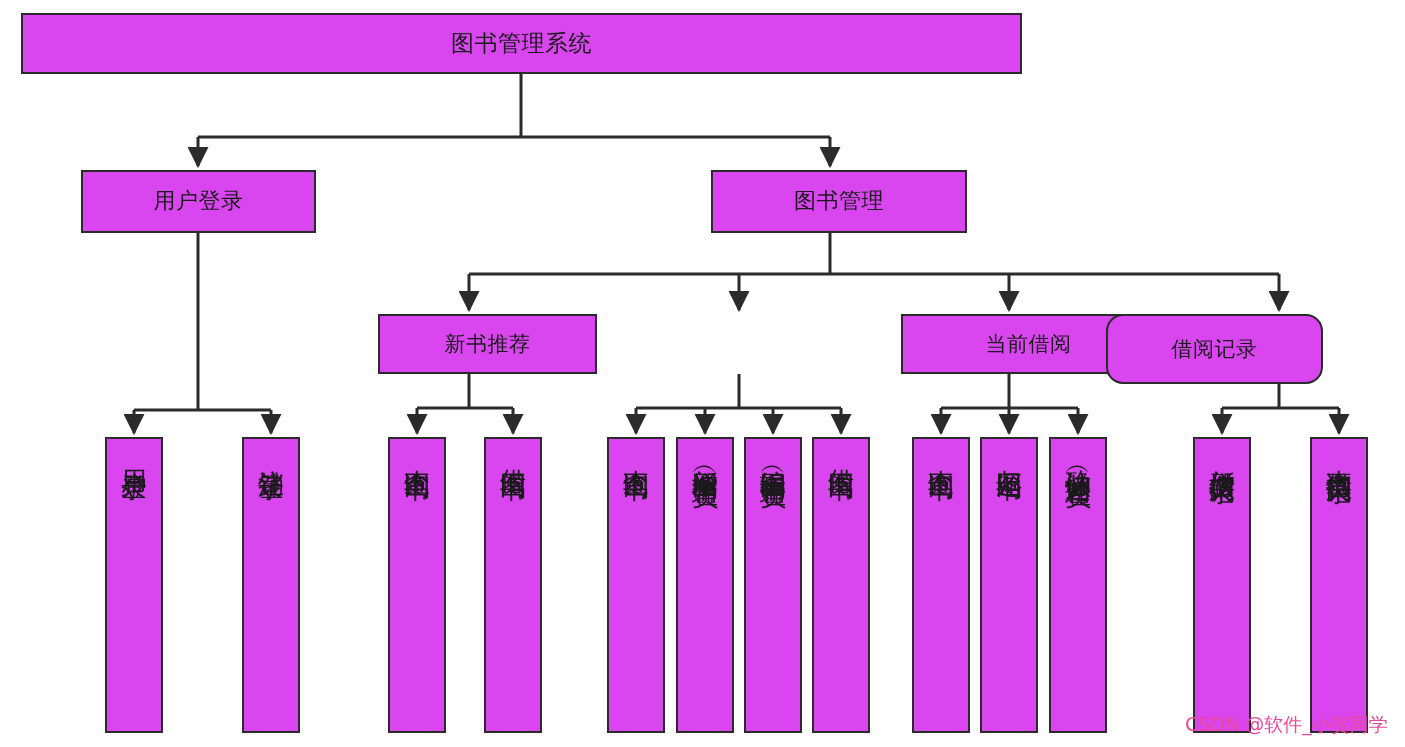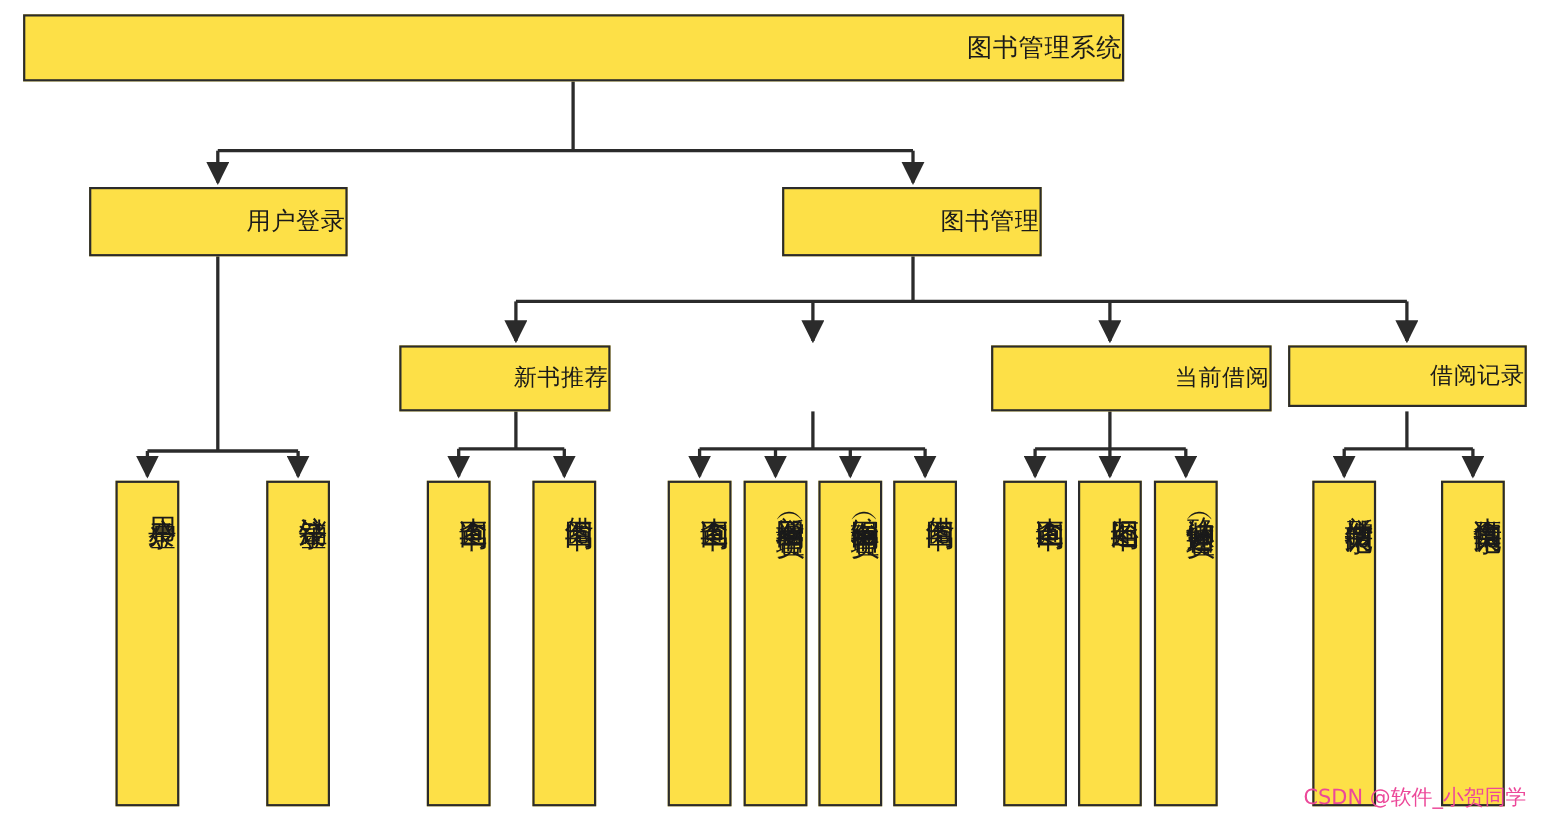--- a/index.html
+++ b/index.html
@@ -22,25 +22,25 @@
     position: absolute;
     left: 0;
     top: 0;
     width: 1405px;
     height: 747px;
     pointer-events: none;
   }
   .node {
     position: absolute;
     box-sizing: border-box;
-    background: #fde047;
+    background: #d946ef;
     border: 2px solid #2b2b2b;
     display: flex;
     align-items: center;
-    justify-content: flex-end;
+    justify-content: center;
     color: #1a1a1a;
     z-index: 2;
   }
   .node-label {
     display: block;
     text-align: center;
     line-height: 1.22;
     letter-spacing: 0.5px;
   }
   .node.root .node-label { font-size: 23px; }
@@ -128,34 +128,34 @@
   </svg>
 
   <div class="node root" style="left:21px; top:13px; width:1001px; height:61px;">
     <span class="node-label">图书管理系统</span>
   </div>
 
   <div class="node lvl2" style="left:81px; top:170px; width:235px; height:63px;">
     <span class="node-label">用户登录</span>
   </div>
 
-  <div class="node lvl2" style="left:711px; top:170px; width:236px; height:63px;">
+  <div class="node lvl2" style="left:711px; top:170px; width:256px; height:63px;">
     <span class="node-label">图书管理</span>
   </div>
 
-  <div class="node lvl3" style="left:363px; top:314px; width:192px; height:60px;">
+  <div class="node lvl3" style="left:378px; top:314px; width:219px; height:60px;">
     <span class="node-label">新书推荐</span>
   </div>
 
 
   <div class="node lvl3" style="left:901px; top:314px; width:255px; height:60px;">
     <span class="node-label">当前借阅</span>
   </div>
 
-  <div class="node lvl3" style="left:1171px; top:314px; width:217px; height:56px;">
+  <div class="node lvl3" style="left:1106px; top:314px; width:217px; height:70px;border-radius:17px;">
     <span class="node-label">借阅记录</span>
   </div>
 
   <div class="node leaf" style="left:105px; top:437px; width:58px; height:296px;">
     <span class="node-label">用户登录</span>
   </div>
 
   <div class="node leaf" style="left:242px; top:437px; width:58px; height:296px;">
     <span class="node-label">注销登录</span>
   </div>

